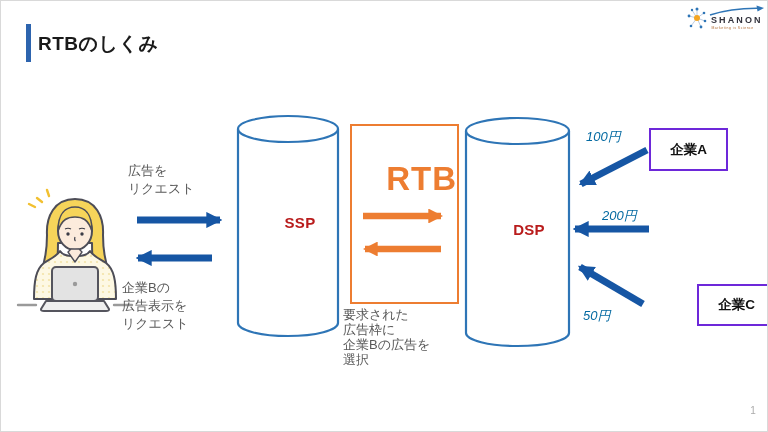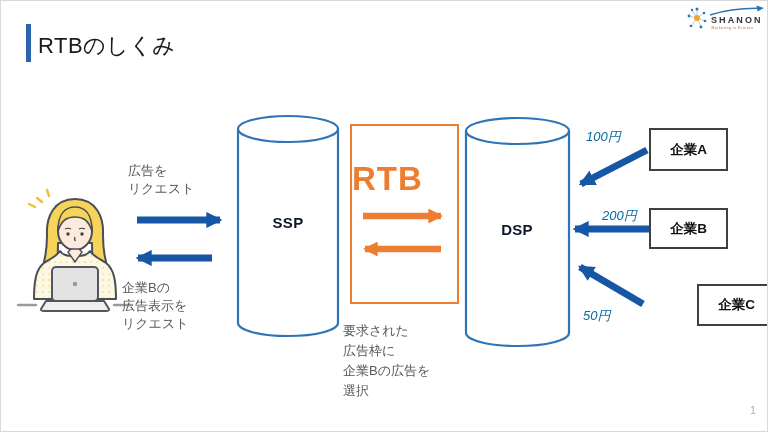--- a/index.html
+++ b/index.html
@@ -4,37 +4,37 @@
 <style>
   html,body{margin:0;padding:0;background:#fff;}
   .slide{
     position:relative;width:768px;height:432px;box-sizing:border-box;
     border:1px solid #D9D9D9;background:#fff;overflow:hidden;
     font-family:"Liberation Sans","DejaVu Sans",sans-serif;
   }
   .abs{position:absolute;}
   
   .title-bar{left:25px;top:23px;width:5px;height:38px;background:#2D64AE;}
-  .page-title{left:37px;top:30px;font-size:22px;font-weight:400;color:#1A1A1A;letter-spacing:.5px;}
+  .page-title{left:37px;top:30px;font-size:19px;font-weight:700;color:#1A1A1A;letter-spacing:.5px;}
   
   .cap{font-size:13px;color:#595959;line-height:18px;text-align:left;white-space:pre-line;}
   .cap-req-ad{left:127px;top:161px;width:92px;}
   .cap-req-display{left:121px;top:278px;width:104px;}
-  .cap-rtb-result{left:342px;top:320px;width:124px;line-height:20px;}
+  .cap-rtb-result{left:342px;top:306px;width:124px;line-height:15px;}
   .cap-viewer{left:12px;top:324px;width:124px;}
   
-  .node-label{font-weight:700;color:#0f172a;font-size:15px;text-align:center;letter-spacing:.3px;}
+  .node-label{font-weight:700;color:#b91c1c;font-size:15px;text-align:center;letter-spacing:.3px;margin-left:12px;}
   .ssp-label{left:237px;top:213px;width:100px;}
   .dsp-label{left:465px;top:220px;width:102px;}
   
   .rtb-box{left:349px;top:123px;width:109px;height:180px;box-sizing:border-box;
     border:2.5px solid #ED7D31;background:#fff;}
-  .rtb-label{margin-top:36px;text-align:left;font-size:33px;font-weight:700;color:#ED7D31;letter-spacing:1px;line-height:1;}
+  .rtb-label{margin-top:36px;text-align:right;font-size:33px;font-weight:700;color:#ED7D31;letter-spacing:1px;line-height:1;}
   
-  .bidder-card{width:79px;box-sizing:border-box;border:2px solid #404040;background:#fff;
+  .bidder-card{width:79px;box-sizing:border-box;border:2px solid #6d28d9;background:#fff;
     display:flex;align-items:center;justify-content:center;font-size:13.5px;font-weight:700;color:#111;}
   .bidder-a{left:648px;top:127px;height:43px;}
   .bidder-b{left:648px;top:207px;height:41px;}
   .bidder-c{left:648px;top:283px;height:42px;margin-left:48px;}
   .bid{font-size:13px;color:#0369a1;text-align:left;font-style:italic;}
   .bid-a{left:585px;top:127px;width:48px;}
   .bid-b{left:585px;top:206px;width:48px;margin-left:16px;}
   .bid-c{left:582px;top:306px;width:44px;}
   
   .page-number{left:742px;top:404px;width:20px;font-size:10px;color:#ABABAB;text-align:center;}
@@ -160,23 +160,20 @@
 選択</div>
 
   <div class="abs node-label ssp-label">SSP</div>
   <div class="abs node-label dsp-label">DSP</div>
 
   <div class="abs bid bid-a">100円</div>
   <div class="abs bidder-card bidder-a">
     <span>企業A</span>
   </div>
   <div class="abs bid bid-b">200円</div>
-  <div class="abs bidder-card bidder-b">
-    <span>企業B</span>
-  </div>
   <div class="abs bid bid-c">50円</div>
   <div class="abs bidder-card bidder-c">
     <span>企業C</span>
   </div>
 
   <div class="abs page-number">1</div>
 
 </div>
 
 </body></html>

